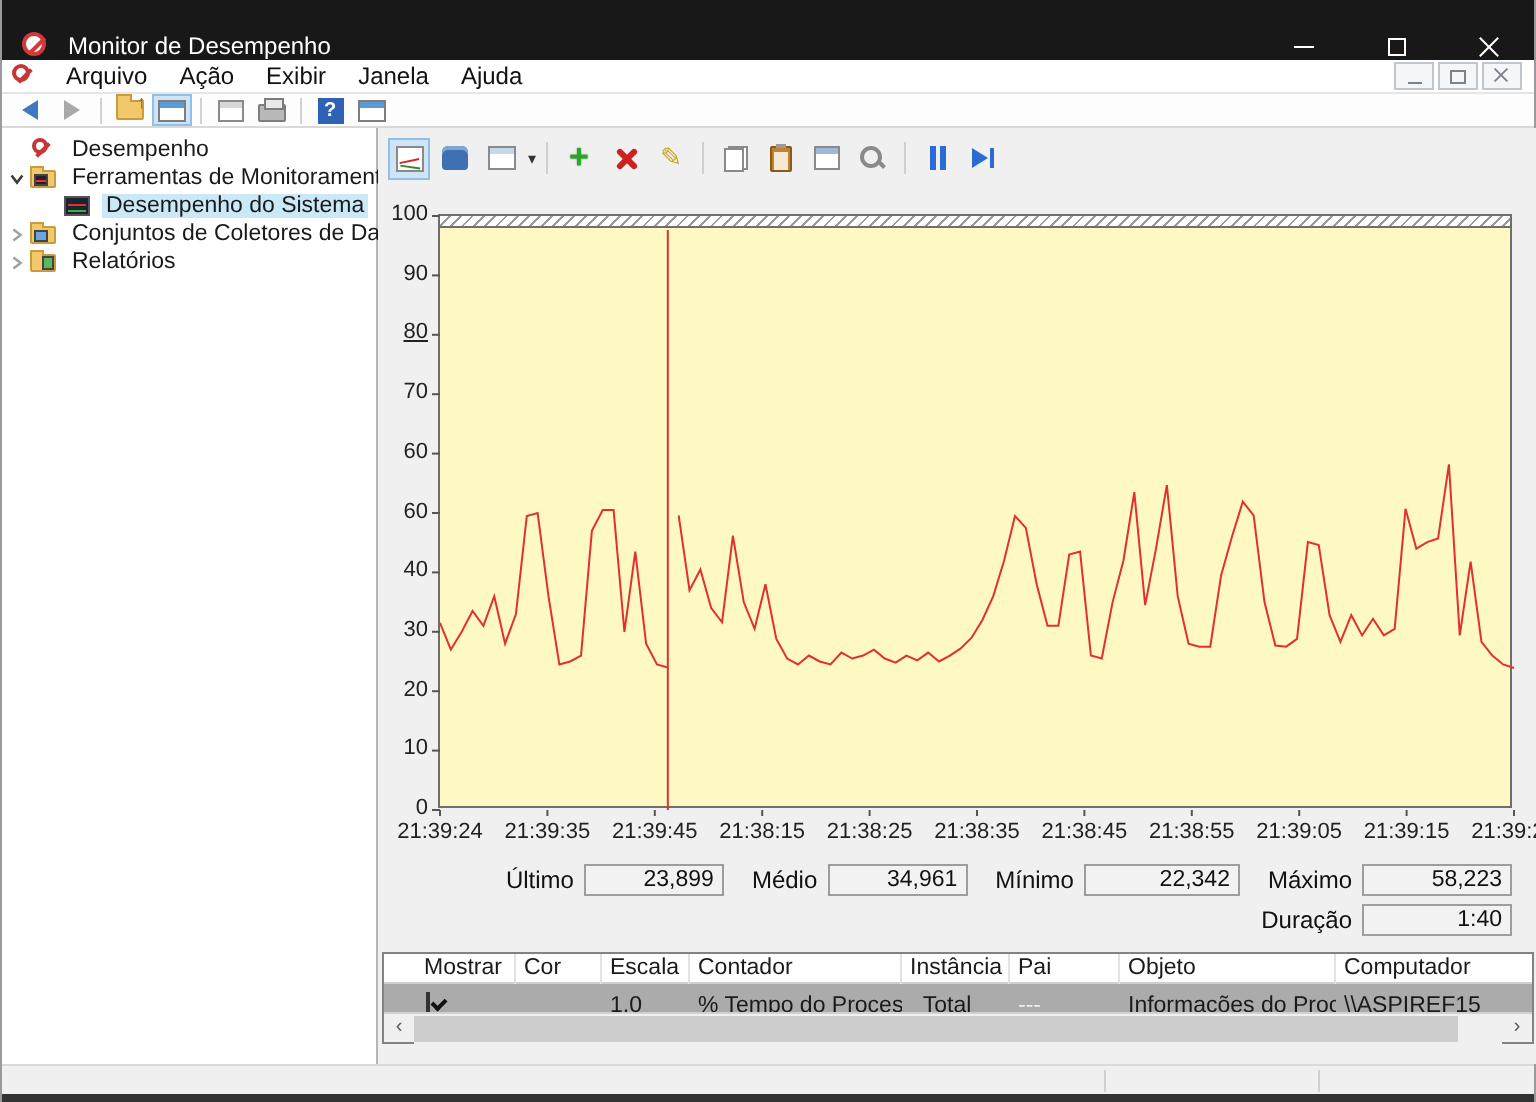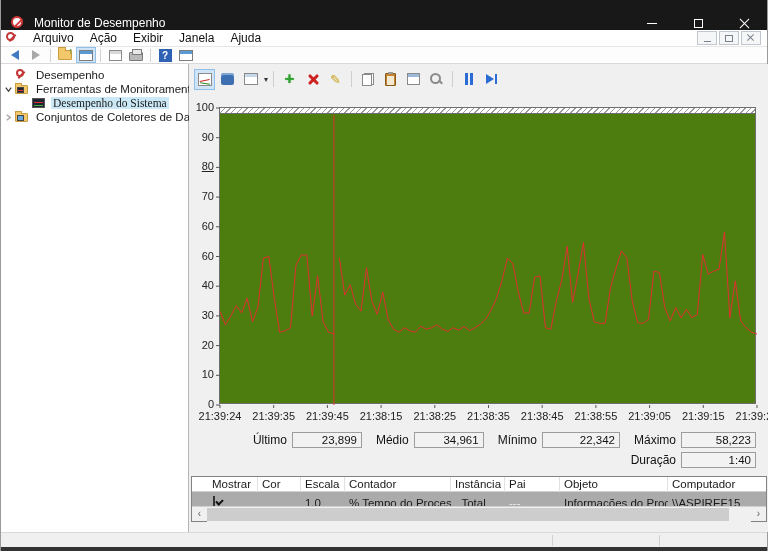--- a/index.html
+++ b/index.html
@@ -104,21 +104,21 @@
   .zoom-ico { position:relative; width:13px; height:13px; }
   .zoom-ico:before { content:""; position:absolute; left:0; top:0; width:7px; height:7px; border:2px solid #8a8a8a; border-radius:50%; }
   .zoom-ico:after { content:""; position:absolute; left:8px; top:8px; width:5px; height:2px; background:#8a8a8a; transform:rotate(45deg); }
   .pause-ico { display:flex; gap:2px; }
   .pause-ico i { width:3px; height:12px; background:#2b6cd4; }
   .step-ico { display:flex; align-items:center; }
   .step-ico .tri { width:0; height:0; border-style:solid; border-width:5px 0 5px 8px; border-color:transparent transparent transparent #2b6cd4; }
   .step-ico .bar { width:2px; height:10px; background:#2b6cd4; margin-left:1px; }
 
   
-  .chart-box { position:absolute; left:30px; top:43px; width:537px; height:297px; background:#4d7c0f; border:1px solid #6e6e6e; }
+  .chart-box { position:absolute; left:30px; top:43px; width:537px; height:297px; background:#fef9c3; border:1px solid #6e6e6e; }
   .hatch { position:absolute; left:0; top:0; right:0; height:6px; border-bottom:1px solid #6e6e6e; background:repeating-linear-gradient(135deg,#ffffff 0 3px,#9a9a9a 3px 4px); }
   .chart-box svg { position:absolute; left:0; top:0; overflow:visible; }
   .ylab { position:absolute; width:28px; text-align:right; font-size:11px; color:#222; }
   .xlab { position:absolute; width:56px; text-align:center; font-size:11px; color:#222; }
 
   
   .stats { position:absolute; right:13px; top:368px; }
   .stats-row { display:flex; justify-content:flex-end; align-items:center; margin-bottom:4px; }
   .stat-label { font-size:12px; margin:0 5px 0 14px; color:#111; }
   .stat-box { height:16px; border:1px solid #9d9d9d; background:#f2f2f2; font-size:11.5px; text-align:right; padding:1px 4px 0 2px; color:#111; }
@@ -240,38 +240,50 @@
         <svg class="chev" viewBox="0 0 10 10">
             <polyline points="2,3 5,7 8,3" fill="none" stroke="#3c3c3c" stroke-width="1.4"></polyline>
           </svg>
       </span>
       <span class="t-ico">
           <span class="t-folder"></span>
           <span class="t-badge badge-chart"></span>
         </span>
       <span class="t-label">Ferramentas de Monitoramento</span>
     </div>
-    <div class="tree-row" style="padding-left:17px;font-family:Liberation Serif, serif;">
+    <div class="tree-row" style="padding-left:17px;">
       <span class="tw"></span>
       <span class="t-ico">
           <span class="mon-ico"></span>
         </span>
       <span class="t-label sel">Desempenho do Sistema</span>
     </div>
     <div class="tree-row">
       <span class="tw">
         <svg class="chev" viewBox="0 0 10 10">
             <polyline points="3,2 7,5 3,8" fill="none" stroke="#a0a0a0" stroke-width="1.4"></polyline>
           </svg>
       </span>
       <span class="t-ico">
           <span class="t-folder"></span>
           <span class="t-badge badge-blue"></span>
         </span>
       <span class="t-label">Conjuntos de Coletores de Dados</span>
+    </div>
+    <div class="tree-row">
+      <span class="tw">
+        <svg class="chev" viewBox="0 0 10 10">
+            <polyline points="3,2 7,5 3,8" fill="none" stroke="#a0a0a0" stroke-width="1.4"></polyline>
+          </svg>
+      </span>
+      <span class="t-ico">
+          <span class="t-folder"></span>
+          <span class="t-badge badge-green"></span>
+        </span>
+      <span class="t-label">Relatórios</span>
     </div>
   </div>
 
   <div class="panel">
 
     <div class="chart-toolbar">
       <div class="ctb-btn sel">
           <span class="sheet-chart"></span>
         </div>
       <div class="ctb-btn">

